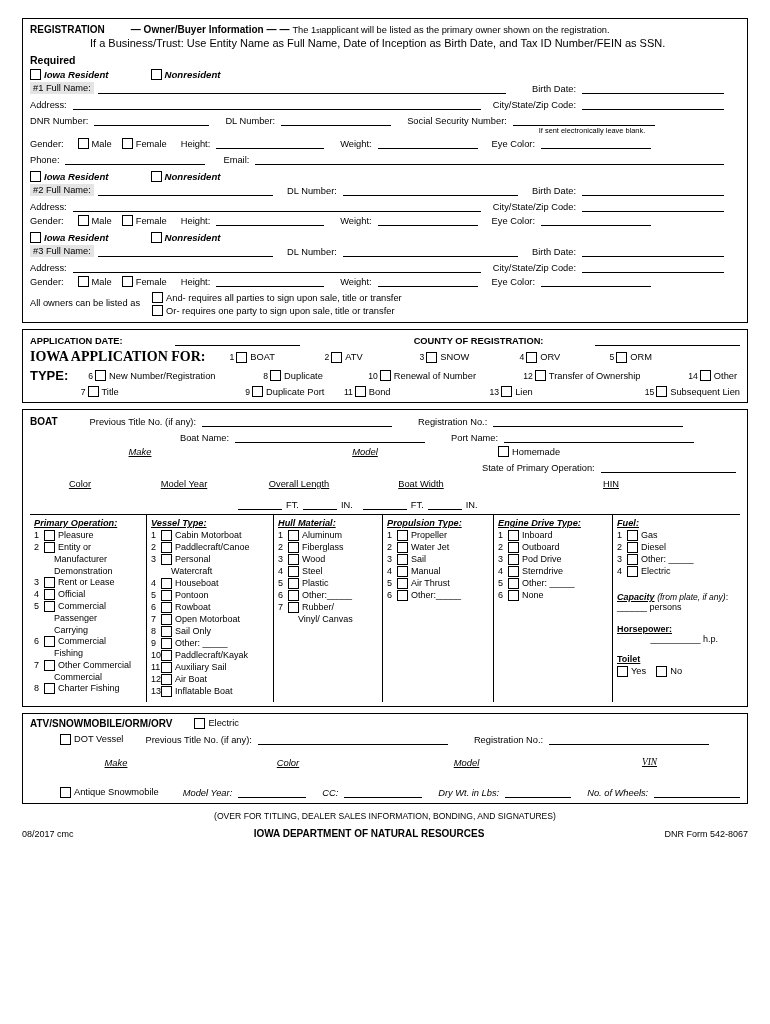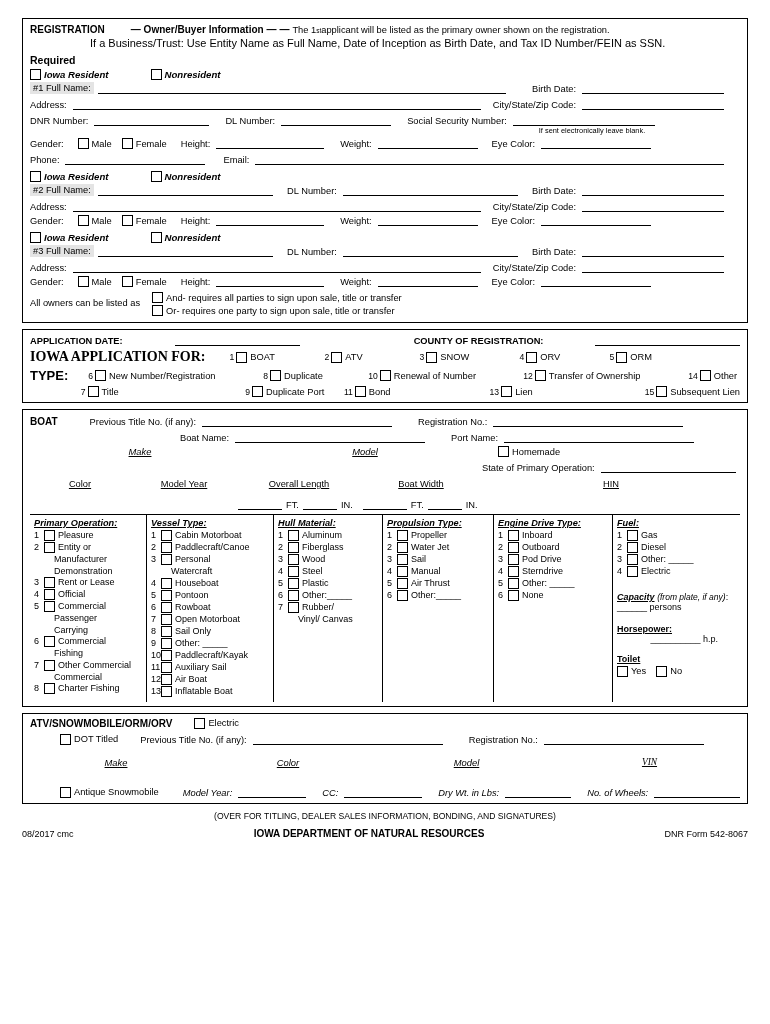--- a/index.html
+++ b/index.html
@@ -754,21 +754,21 @@
             <span class="cb"></span>
             <span>Electric</span>
           </span>
       <span style="flex:1;"></span>
     </div>
 
     <div class="fr" style="margin-top:4px;">
       <span style="width:30px;flex:none;"></span>
       <span class="cbw">
             <span class="cb"></span>
-            <span>DOT Titled</span>
+            <span>DOT Vessel</span>
           </span>
       <span style="width:22px;flex:none;"></span>
       <span class="lbl">Previous Title No. (if any):</span>
       <span class="line" style="max-width:190px;margin-left:6px;"></span>
       <span style="width:26px;flex:none;"></span>
       <span class="lbl">Registration No.:</span>
       <span class="line" style="max-width:160px;margin-left:6px;"></span>
     </div>
 
     <div style="display:flex;margin-top:12px;">

